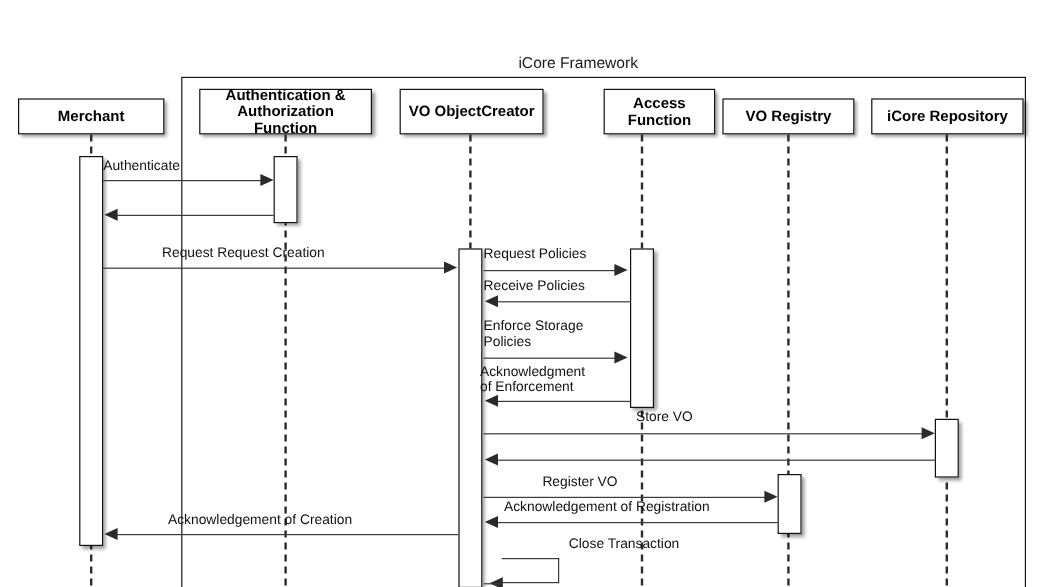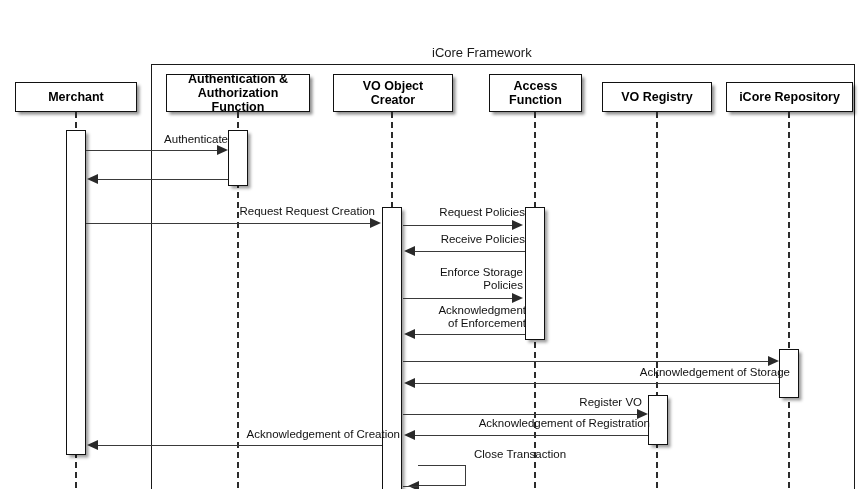--- a/index.html
+++ b/index.html
@@ -82,21 +82,21 @@
     border-top: 5px solid transparent;
     border-bottom: 5px solid transparent;
     border-right: 11px solid #2a2a2a;
   }
   .msg-label {
     position: absolute;
     font-size: 11.5px;
     line-height: 13px;
     color: #111111;
     white-space: nowrap;
-    text-align: right;
+    text-align: left;
   }
   .msg-label.multiline { white-space: normal; }
   
   .self-msg {
     position: absolute;
     box-sizing: border-box;
     border: 1.3px solid #3a3a3a;
     border-left: none;
   }
 </style>
@@ -111,26 +111,26 @@
 
   <div class="lifeline-head" style="left:15px; top:40px; width:122px; height:30px;">
     <span>Merchant</span>
   </div>
 
   <div class="lifeline-head" style="left:166px; top:32px; width:144px; height:38px; flex-direction:column;">
     <span>Authentication &amp;</span>
     <span>Authorization Function</span>
   </div>
 
-  <div class="lifeline-head" style="left:333px; top:32px; width:120px; height:38px; flex-direction:column;">
+  <div class="lifeline-head" style="left:333px; top:32px; width:120px; height:38px; flex-direction:row;">
     <span>VO Object</span>
     <span>Creator</span>
   </div>
 
-  <div class="lifeline-head" style="left:489px; top:32px; width:93px; height:38px; flex-direction:column;">
+  <div class="lifeline-head" style="left:503px; top:32px; width:93px; height:38px; flex-direction:column;">
     <span>Access</span>
     <span>Function</span>
   </div>
 
   <div class="lifeline-head" style="left:602px; top:40px; width:110px; height:30px;">
     <span>VO Registry</span>
   </div>
 
   <div class="lifeline-head" style="left:726px; top:40px; width:127px; height:30px;">
     <span>iCore Repository</span>
@@ -172,24 +172,24 @@
   <div class="msg-label multiline" style="left:403px; top:224px; width:120px;">Enforce Storage</div>
   <div class="msg-label multiline" style="left:403px; top:237px; width:120px;">Policies</div>
   <div class="msg-line" style="left:403px; top:256px; width:110px;"></div>
   <div class="msg-arrow right" style="left:512px; top:251px;"></div>
 
   <div class="msg-label multiline" style="left:400px; top:262px; width:126px;">Acknowledgment</div>
   <div class="msg-label multiline" style="left:400px; top:275px; width:126px;">of Enforcement</div>
   <div class="msg-line" style="left:414px; top:292px; width:111px;"></div>
   <div class="msg-arrow left" style="left:404px; top:287px;"></div>
 
+  <div class="msg-label" style="left:530px; top:300px; width:200px;">Store VO</div>
   <div class="msg-line" style="left:403px; top:319px; width:366px;"></div>
   <div class="msg-arrow right" style="left:768px; top:314px;"></div>
 
-  <div class="msg-label" style="left:470px; top:324px; width:320px;">Acknowledgement of Storage</div>
   <div class="msg-line" style="left:414px; top:341px; width:365px;"></div>
   <div class="msg-arrow left" style="left:404px; top:336px;"></div>
 
   <div class="msg-label" style="left:452px; top:354px; width:190px;">Register VO</div>
   <div class="msg-line" style="left:403px; top:372px; width:235px;"></div>
   <div class="msg-arrow right" style="left:637px; top:367px;"></div>
 
   <div class="msg-label" style="left:420px; top:375px; width:230px;">Acknowledgement of Registration</div>
   <div class="msg-line" style="left:414px; top:393px; width:234px;"></div>
   <div class="msg-arrow left" style="left:404px; top:388px;"></div>

